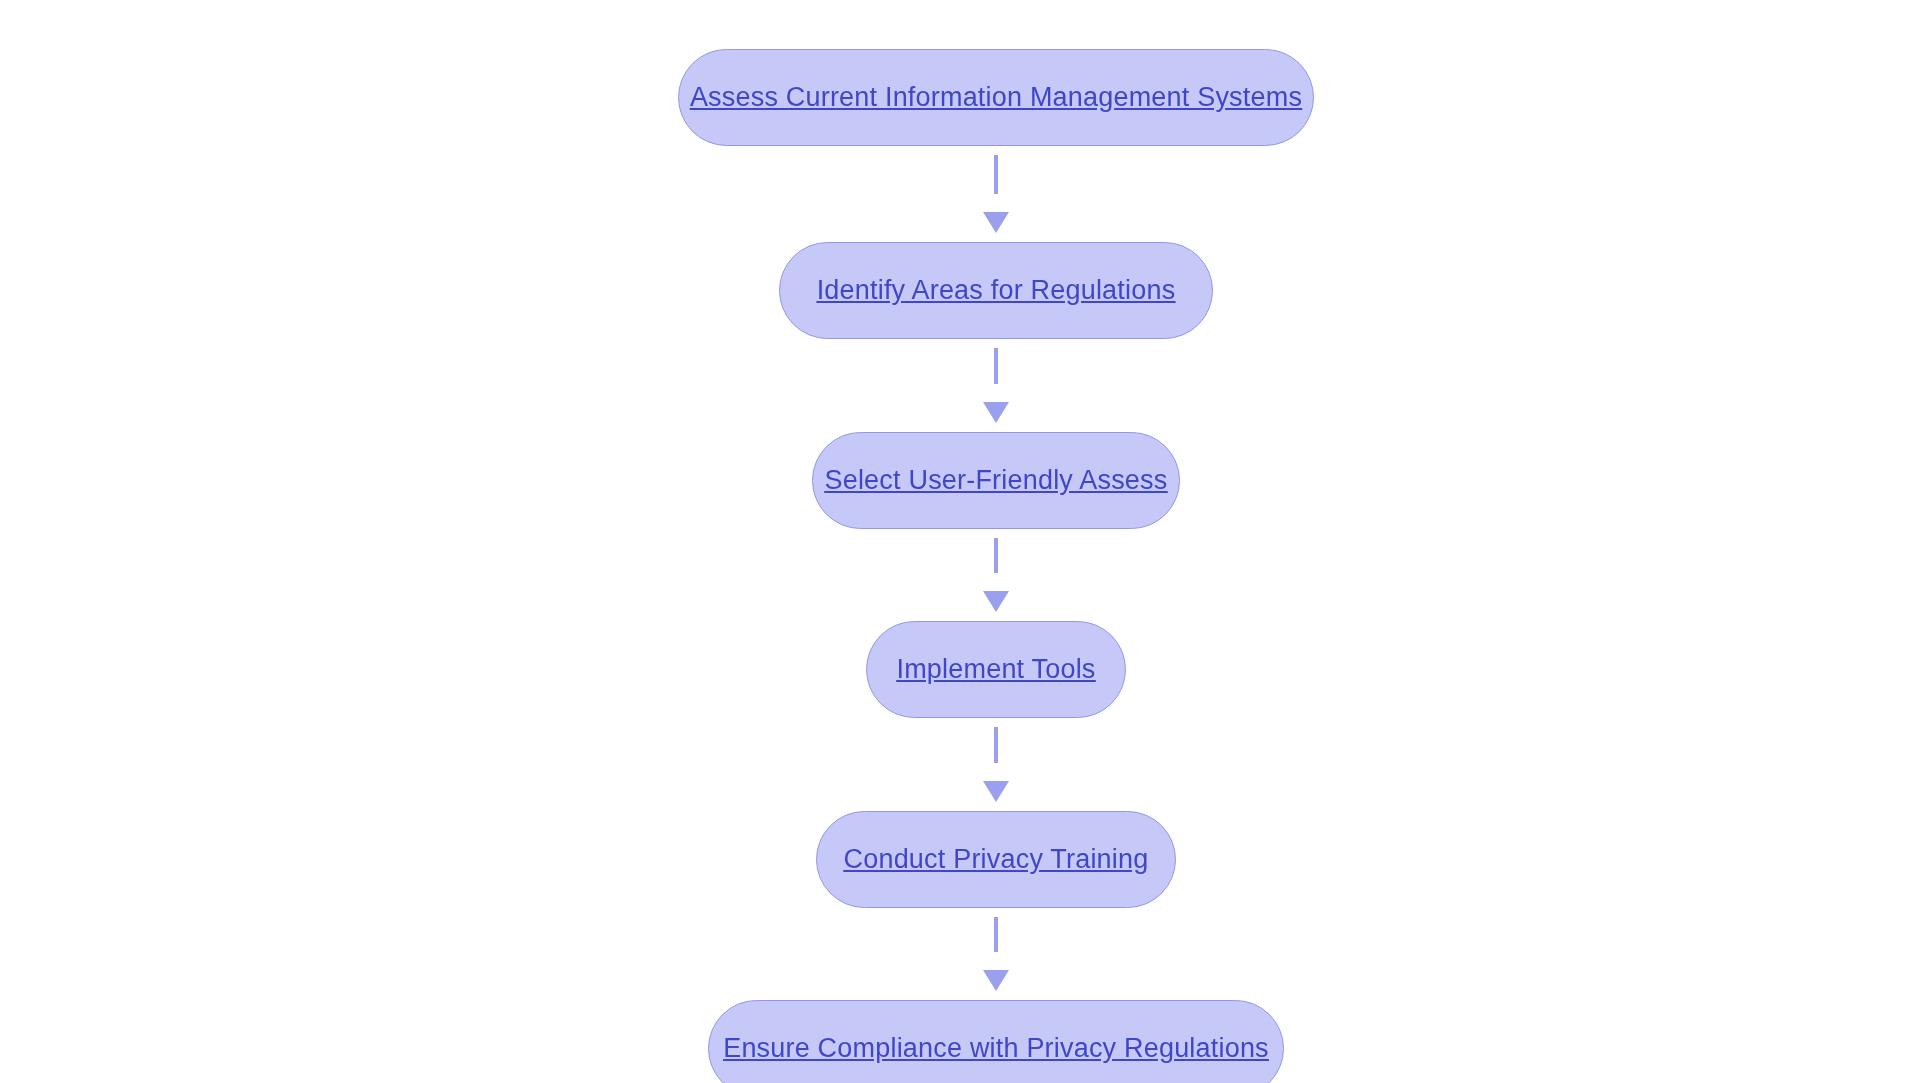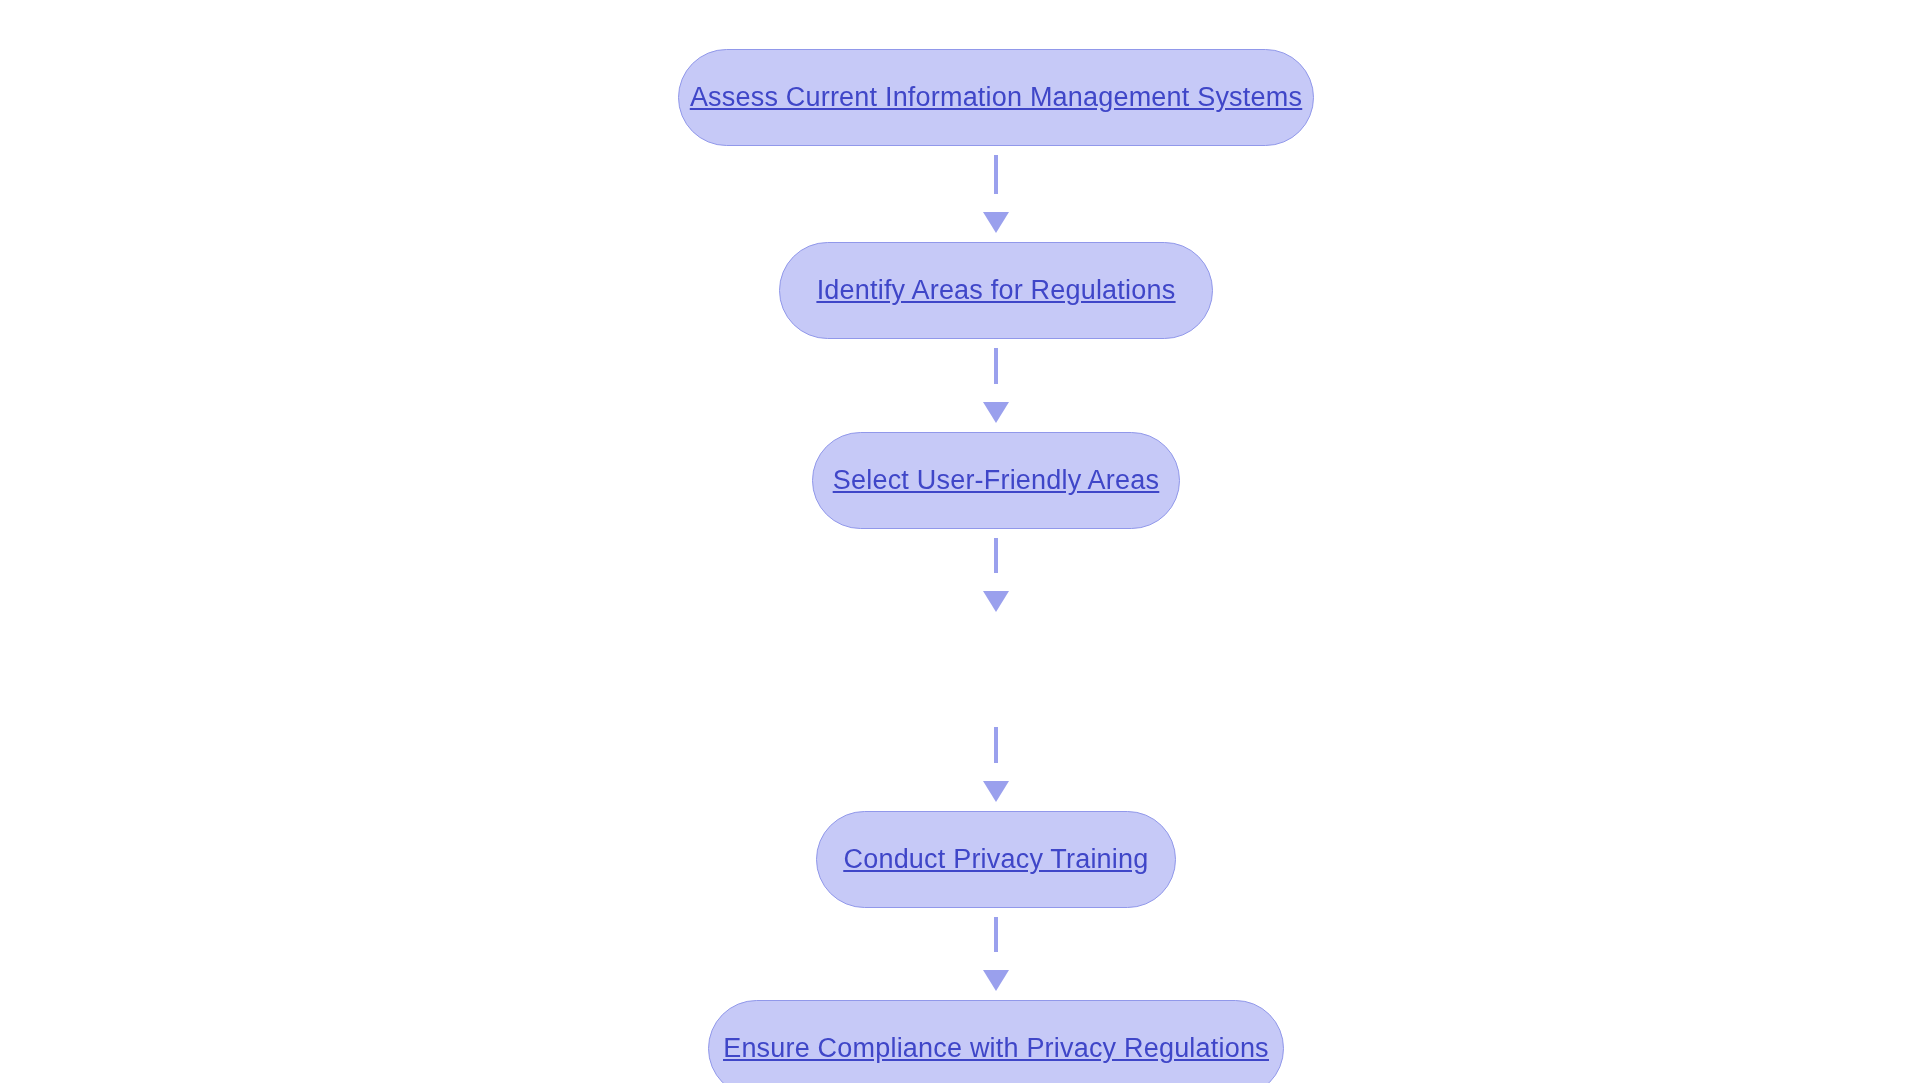--- a/index.html
+++ b/index.html
@@ -76,28 +76,31 @@
   <div class="flow-node" style="top:206px; width:434px;">
     <span>Identify Areas for Regulations</span>
   </div>
 
   <div class="arrow" style="top:303px; height:93px;">
     <div class="arrow-line"></div>
     <div class="arrow-head"></div>
   </div>
 
   <div class="flow-node" style="top:396px; width:368px;">
-    <span>Select User-Friendly Areas</span>
+    <span>Select User-Friendly Assess</span>
   </div>
 
   <div class="arrow" style="top:493px; height:92px;">
     <div class="arrow-line"></div>
     <div class="arrow-head"></div>
   </div>
 
+  <div class="flow-node" style="top:585px; width:260px;">
+    <span>Implement Tools</span>
+  </div>
 
   <div class="arrow" style="top:682px; height:93px;">
     <div class="arrow-line"></div>
     <div class="arrow-head"></div>
   </div>
 
   <div class="flow-node" style="top:775px; width:360px;">
     <span>Conduct Privacy Training</span>
   </div>
 

